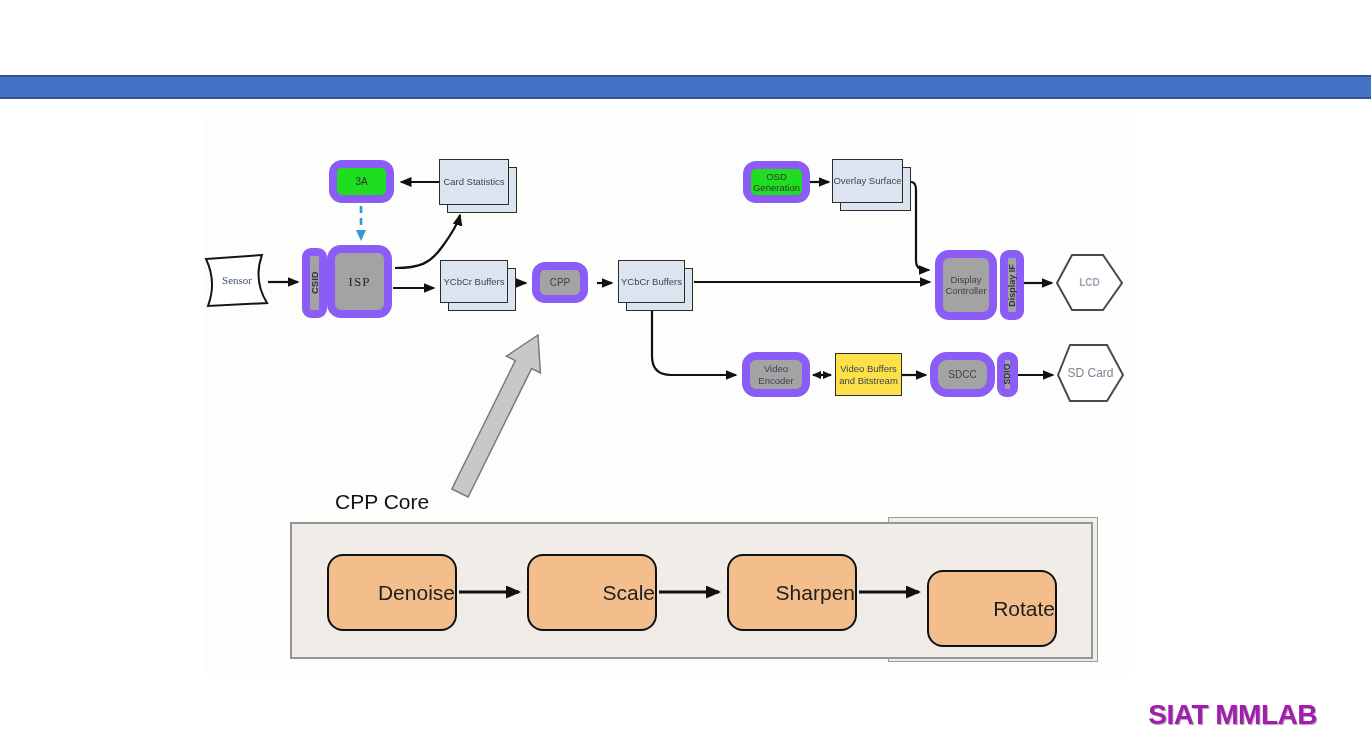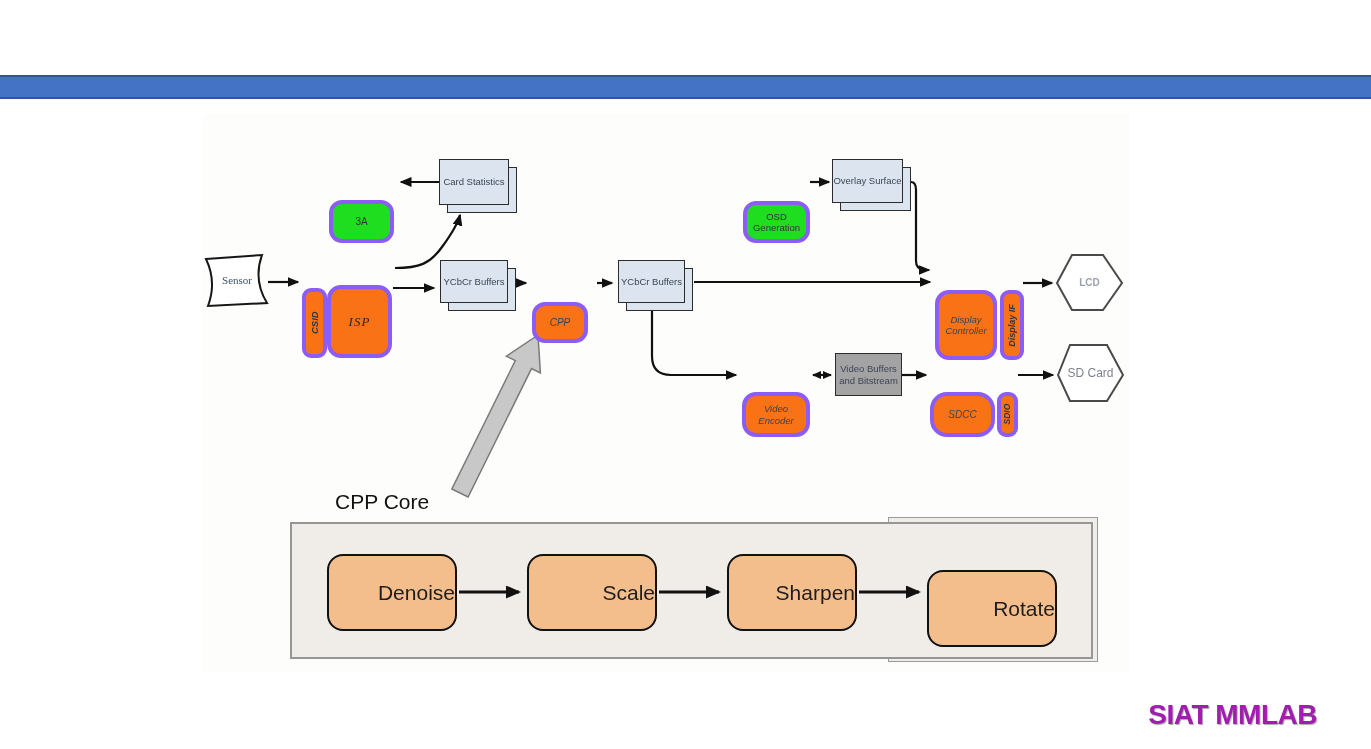--- a/index.html
+++ b/index.html
@@ -3,23 +3,23 @@
 <meta charset="utf-8">
 <style>
   html,body{margin:0;padding:0;background:#fff;}
   .slide{position:relative;width:1371px;height:749px;background:#ffffff;overflow:hidden;
          font-family:"Liberation Sans",sans-serif;}
   .topbar{position:absolute;left:0;top:75px;width:1371px;height:20px;
           background:#4472C4;border-top:2px solid #2F5597;border-bottom:2px solid #2F5597;}
   .diagram{position:absolute;left:203px;top:114px;width:927px;height:559px;background:#fdfdfb;}
   .diagram svg.wires{position:absolute;left:0;top:0;}
   .node{position:absolute;display:flex;align-items:center;justify-content:center;
-        text-align:center;box-sizing:border-box;border:4px solid #8b5cf6;
-        font-size:9.5px;line-height:1.2;color:#39434f;margin-top:40px;}
-  .yellow{background:#f97316;border-radius:12px;font-style:italic;}
+        text-align:center;box-sizing:border-box;border:8px solid #8b5cf6;
+        font-size:9.5px;line-height:1.2;color:#39434f;}
+  .yellow{background:#a3a3a3;border-radius:12px;}
   .green{background:#1FDD1F;border-radius:13px;color:#333;}
   .vert{border-radius:9px;}
   .vlabel{transform:rotate(-90deg);white-space:nowrap;font-weight:700;font-size:9px;color:#2f363f;}
   .stack{position:absolute;}
   .stack-back,.stack-front{position:absolute;box-sizing:border-box;background:#DCE4F0;border:1.6px solid #2c2c2c;}
   .stack-back{left:8px;top:8px;width:100%;height:100%;}
   .stack-front{left:0;top:0;width:100%;height:100%;display:flex;align-items:center;justify-content:center;
                text-align:center;font-size:9.5px;line-height:1.2;color:#3a4656;}
   .plain{position:absolute;display:flex;align-items:center;justify-content:center;
          text-align:center;font-size:9.5px;line-height:1.2;}
@@ -154,21 +154,21 @@
     </div>
 
     <div class="plain hex-label-lcd" style="left:854px;top:141px;width:65px;height:55px;">
         <span>LCD</span>
       </div>
 
     <div class="node yellow" style="left:539px;top:238px;width:68px;height:45px;border-radius:14px;">
         <span>Video Encoder</span>
       </div>
 
-    <div class="plain" style="left:632px;top:239px;width:67px;height:43px;background:#a3a3a3;border:1.6px solid #2c2c2c;box-sizing:border-box;color:#3a4656;font-size:9.5px;">
+    <div class="plain" style="left:632px;top:239px;width:67px;height:43px;background:#fde047;border:1.6px solid #2c2c2c;box-sizing:border-box;color:#3a4656;font-size:9.5px;">
         <span>Video Buffers and Bitstream</span>
       </div>
 
     <div class="node yellow" style="left:727px;top:238px;width:65px;height:45px;font-size:10px;border-radius:17px;">
         <span>SDCC</span>
       </div>
     <div class="node yellow vert" style="left:794px;top:238px;width:21px;height:45px;">
       <span class="vlabel" style="font-size:8.5px;">SDIO</span>
     </div>
 

